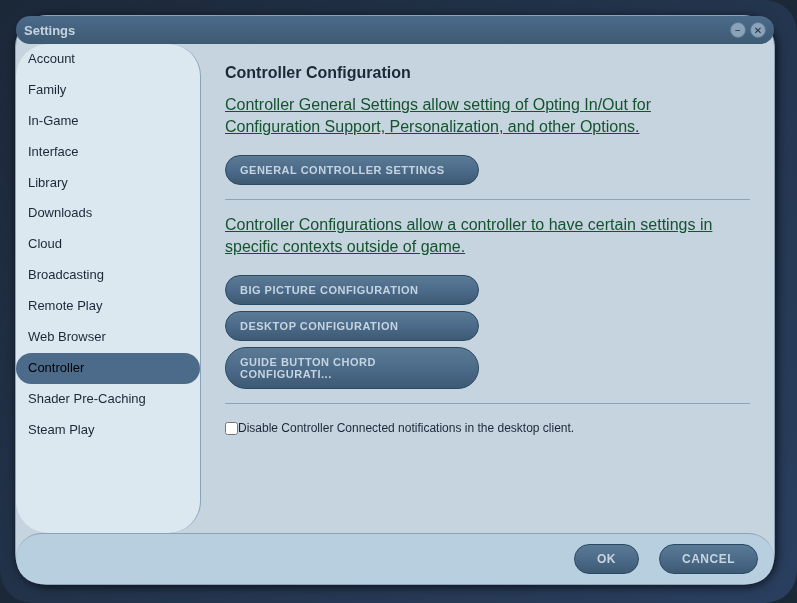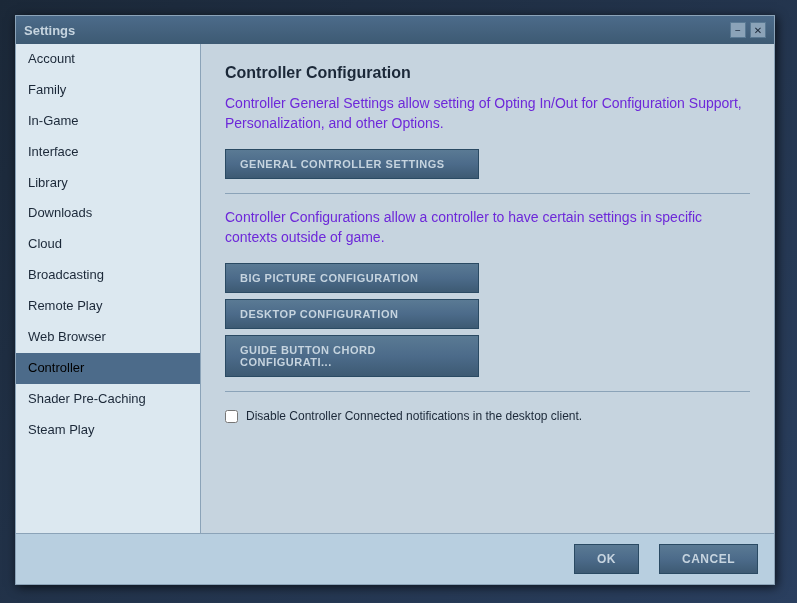--- a/index.html
+++ b/index.html
@@ -1,15 +1,15 @@
 <!DOCTYPE html>
 <html><head>
   <meta charset="utf-8">
   <style>
-    * { box-sizing: border-box; margin: 0; padding: 0; }
+    * { box-sizing: border-box; margin: 0; padding: 0; border-radius: 32px; }
     body {
       font-family: Arial, sans-serif;
       background: #1b2838;
       width: 797px;
       height: 603px;
       overflow: hidden;
       position: relative;
     }
 
     
@@ -106,24 +106,25 @@
     }
 
     .panel-title {
       font-size: 16px;
       font-weight: bold;
       color: #1b2838;
       margin-bottom: 12px;
     }
 
     .panel-description {
-      font-size: 14px;
-      color: #6d28d9;
+      font-size: 16px;
+      color: #14532d;
       margin-bottom: 16px;
       line-height: 1.4;
+      text-decoration: underline;
     }
 
     .divider {
       border: none;
       border-top: 1px solid #8ba3b8;
       margin: 14px 0;
     }
 
     
     .config-btn {
@@ -138,21 +139,20 @@
       cursor: pointer;
       margin-bottom: 6px;
       width: 254px;
       text-align: left;
     }
 
     
     .checkbox-row {
       display: flex;
       align-items: flex-start;
-      gap: 8px;
       margin-top: 16px;
     }
 
     .checkbox-row input[type="checkbox"] {
       margin-top: 2px;
       flex-shrink: 0;
     }
 
     .checkbox-label {
       font-size: 12px;

